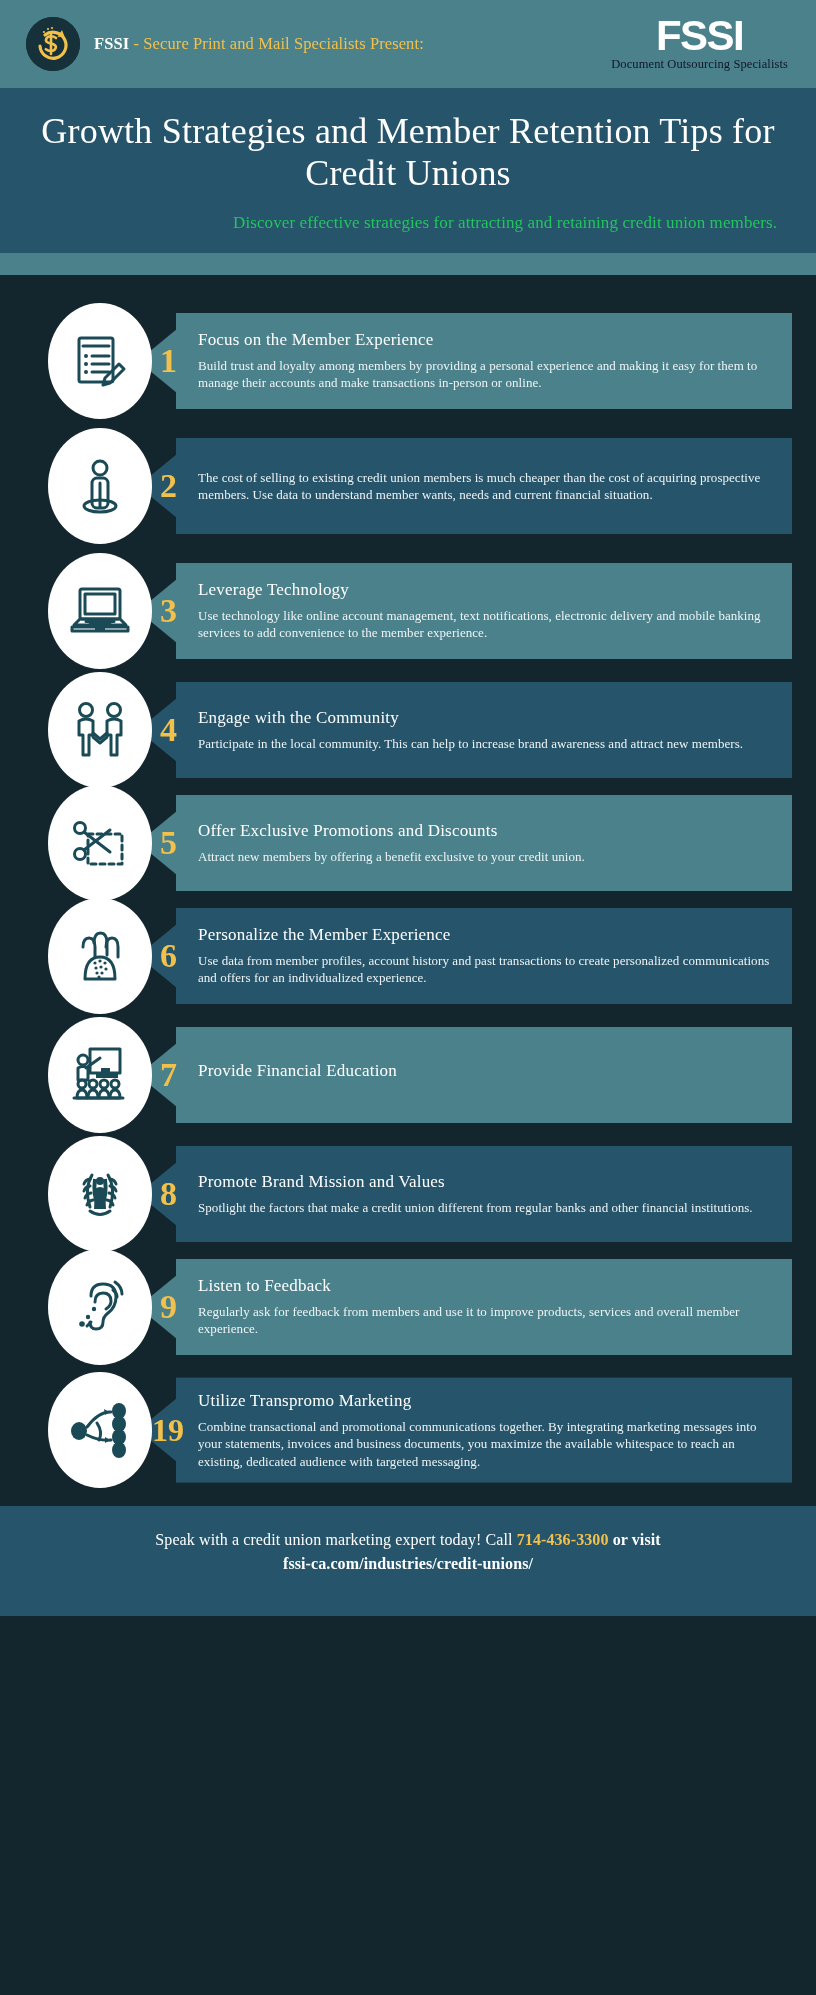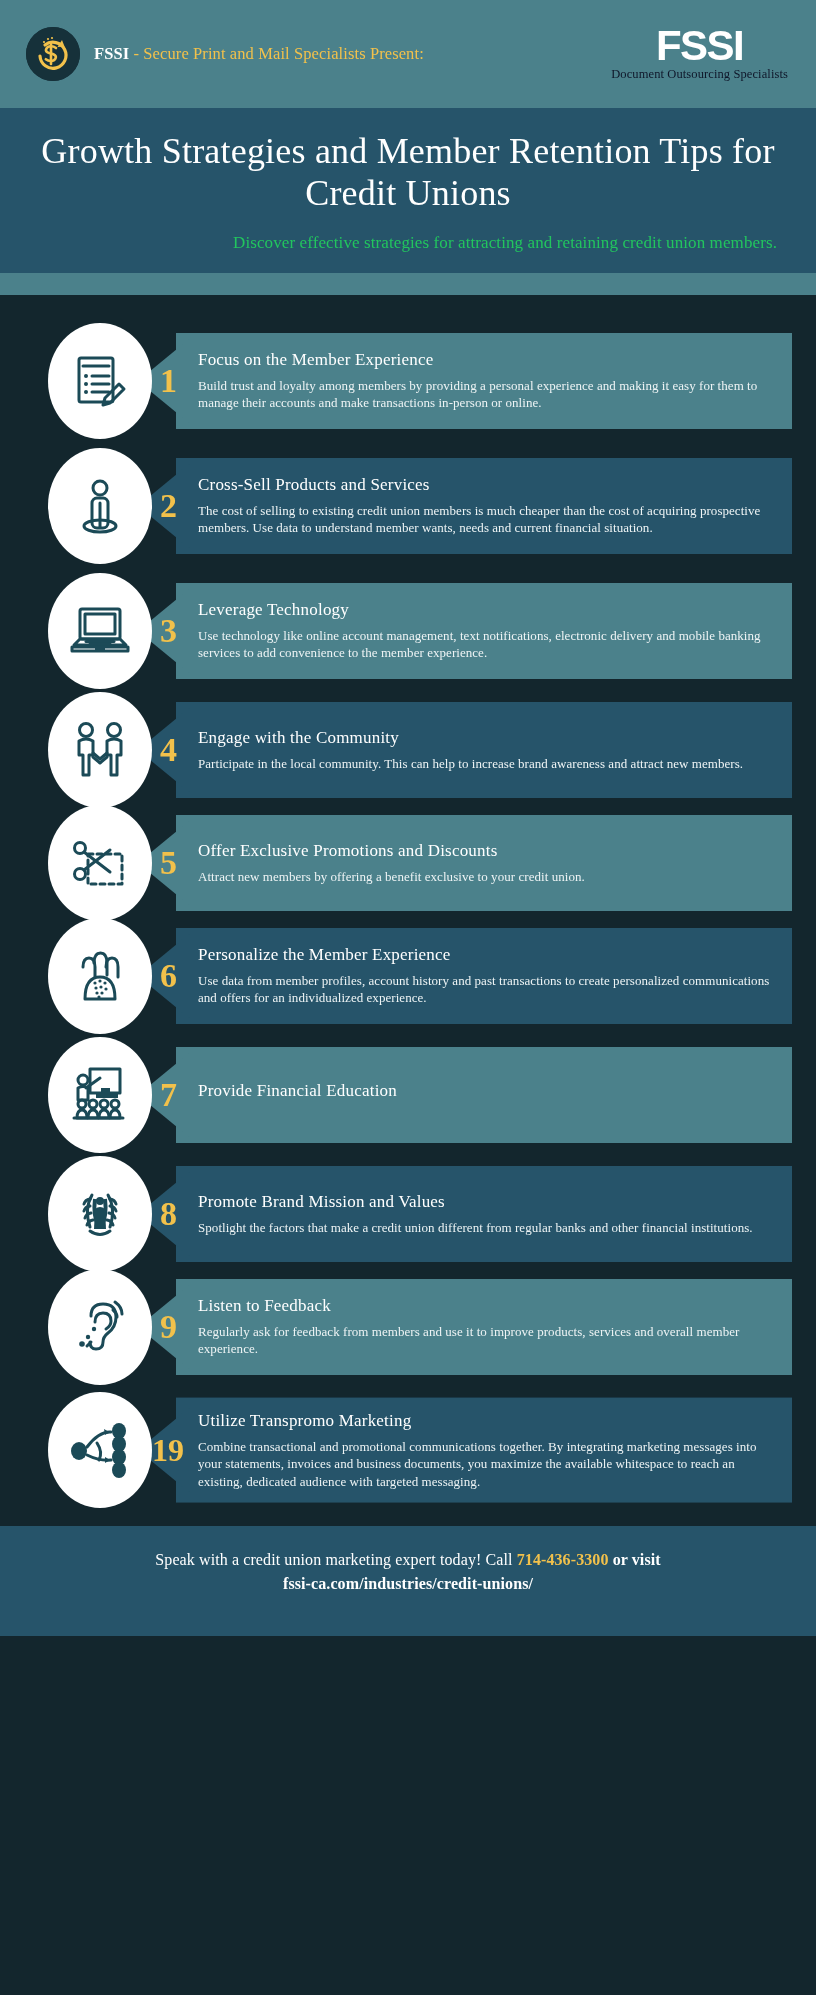--- a/index.html
+++ b/index.html
@@ -5,21 +5,21 @@
   * { box-sizing: border-box; margin: 0; padding: 0; }
   html, body {
     width: 816px;
     background: #13262d;
     font-family: "Liberation Serif", "DejaVu Serif", serif;
   }
   body { width: 816px; height: 1995px; position: relative; overflow: hidden; }
 
   
   .header {
-    height: 108px;
+    height: 88px;
     background: #4b818b;
     display: flex;
     align-items: center;
     padding: 0 18px 0 26px;
     position: relative;
   }
   .brand-left { display: flex; align-items: center; gap: 14px; flex: 1; }
   .logo-mark {
     width: 54px; height: 54px; border-radius: 50%;
     background: #16313a; position: relative; flex: none;
@@ -185,21 +185,20 @@
       </svg>
         </span>
     </div>
     <div class="tri">
       <svg width="56" height="100" viewBox="0 0 56 100" preserveAspectRatio="none">
         <polygon points="0,50 56,4 56,96" fill="#26546a"></polygon>
       </svg>
     </div>
     <div class="num">2</div>
     <div class="card dark">
-      <div class="card-title">Cross-Sell Products and Services</div>
       <div class="card-body">The cost of selling to existing credit union members is much cheaper than the cost of acquiring prospective members. Use data to understand member wants, needs and current financial situation.</div>
     </div>
   </div>
     <div class="row h2">
     <div class="circle">
       <span>
           <svg width="64" height="56" viewBox="0 0 64 56">
         <rect x="12" y="6" width="40" height="30" rx="2" fill="none" stroke="#1b4a57" stroke-width="3" stroke-linecap="round" stroke-linejoin="round"></rect>
         <rect x="17" y="11" width="30" height="20" fill="none" stroke="#1b4a57" stroke-width="3" stroke-linecap="round" stroke-linejoin="round"></rect>
         <path d="M6 42 L12 36 L52 36 L58 42 z" fill="none" stroke="#1b4a57" stroke-width="3" stroke-linecap="round" stroke-linejoin="round"></path>

